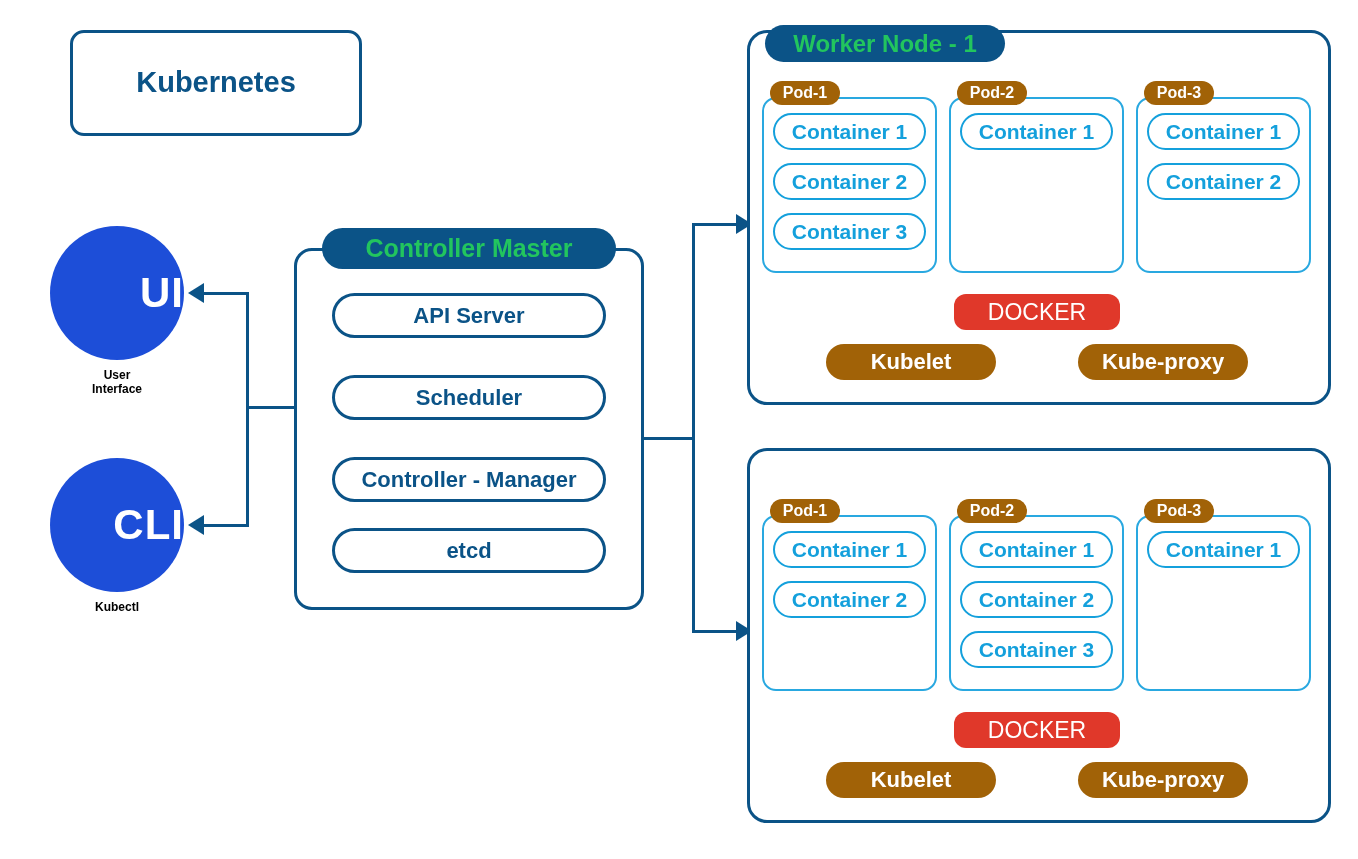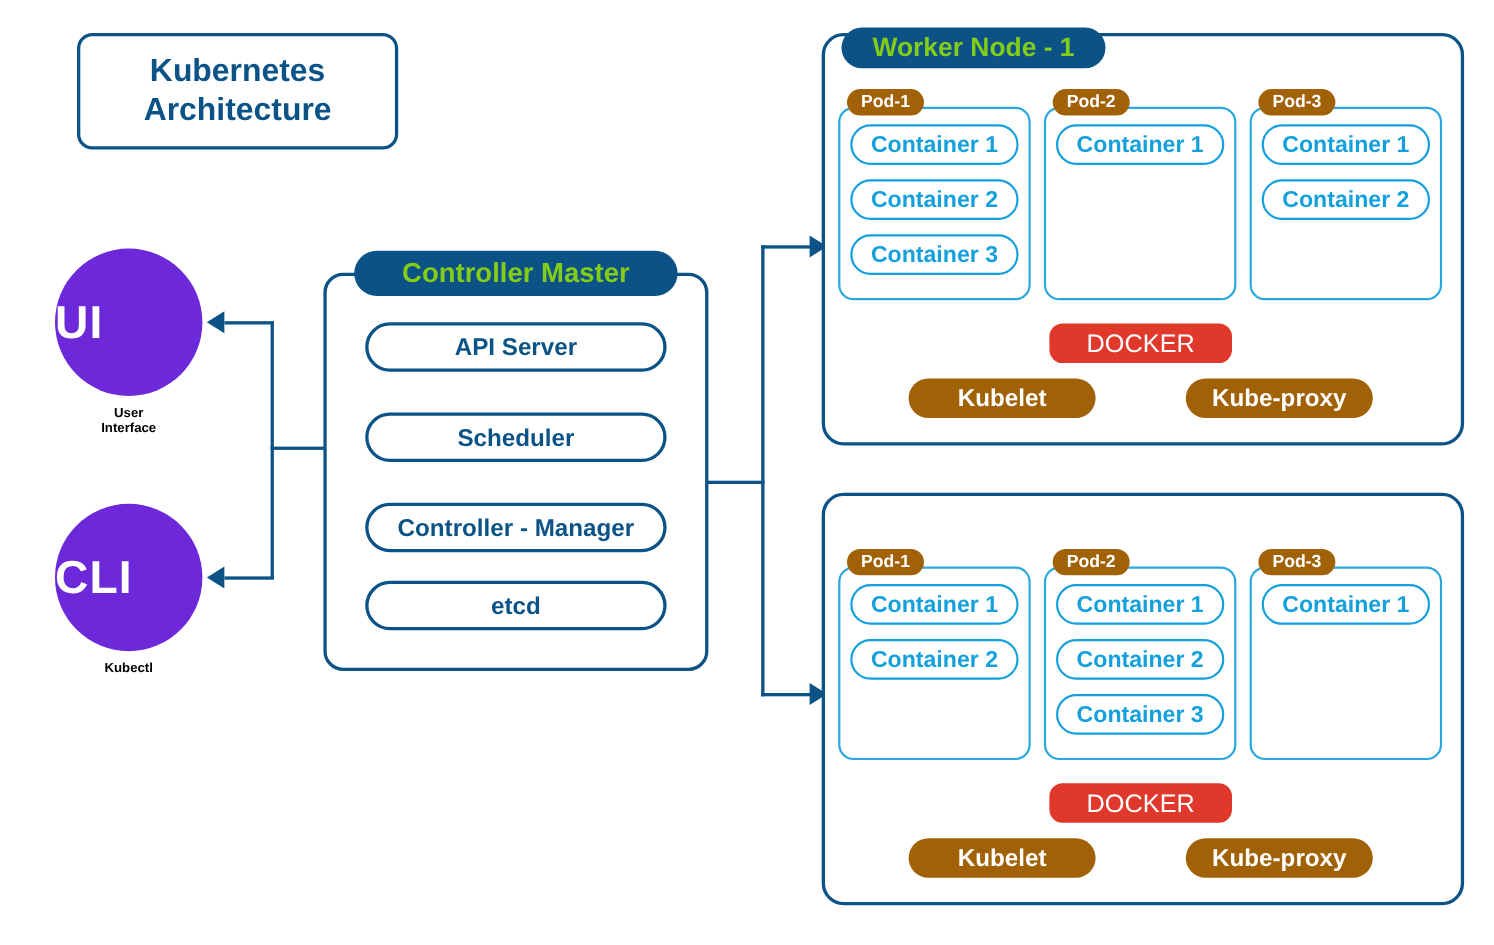--- a/index.html
+++ b/index.html
@@ -36,21 +36,21 @@
   .panel{
     border:3px solid #0B5387;
     border-radius:18px;
     background:#fff;
   }
   .panel-wn{border-width:3px;border-radius:20px;}
 
   
   .badge-dark{
     background:#0B5387;
-    color:#84cc16;
+    color:#22c55e;
     font-weight:700;
     border-radius:999px;
     display:flex;
     align-items:center;
     justify-content:center;
     white-space:nowrap;
   }
   .badge-light{
     background:#a16207;
     color:#ffffff;
@@ -100,25 +100,25 @@
     font-weight:700;
     font-size:21px;
     display:flex;
     align-items:center;
     justify-content:center;
     white-space:nowrap;
   }
 
   
   .circle{
-    background:#6d28d9;
+    background:#1d4ed8;
     border-radius:50%;
     display:flex;
     align-items:center;
-    justify-content:flex-start;
+    justify-content:flex-end;
     color:#ffffff;
     font-weight:700;
     font-size:42px;
     letter-spacing:1px;
   }
   .circle-caption{
     color:#000000;
     font-weight:700;
     font-size:12px;
     line-height:1.2;
@@ -143,21 +143,20 @@
   }
 </style>
 </head>
 <body>
 
 <div id="stage">
 
   <div class="abs title-box" style="left:70px;top:30px;width:292px;height:106px;">
     <div>
       <div>Kubernetes</div>
-      <div>Architecture</div>
     </div>
   </div>
 
   <div class="abs circle" style="left:50px;top:226px;width:134px;height:134px;">
     <span>UI</span>
   </div>
   <div class="abs" style="left:30px;top:368px;width:174px;">
     <div class="circle-caption">User</div>
     <div class="circle-caption">Interface</div>
   </div>

